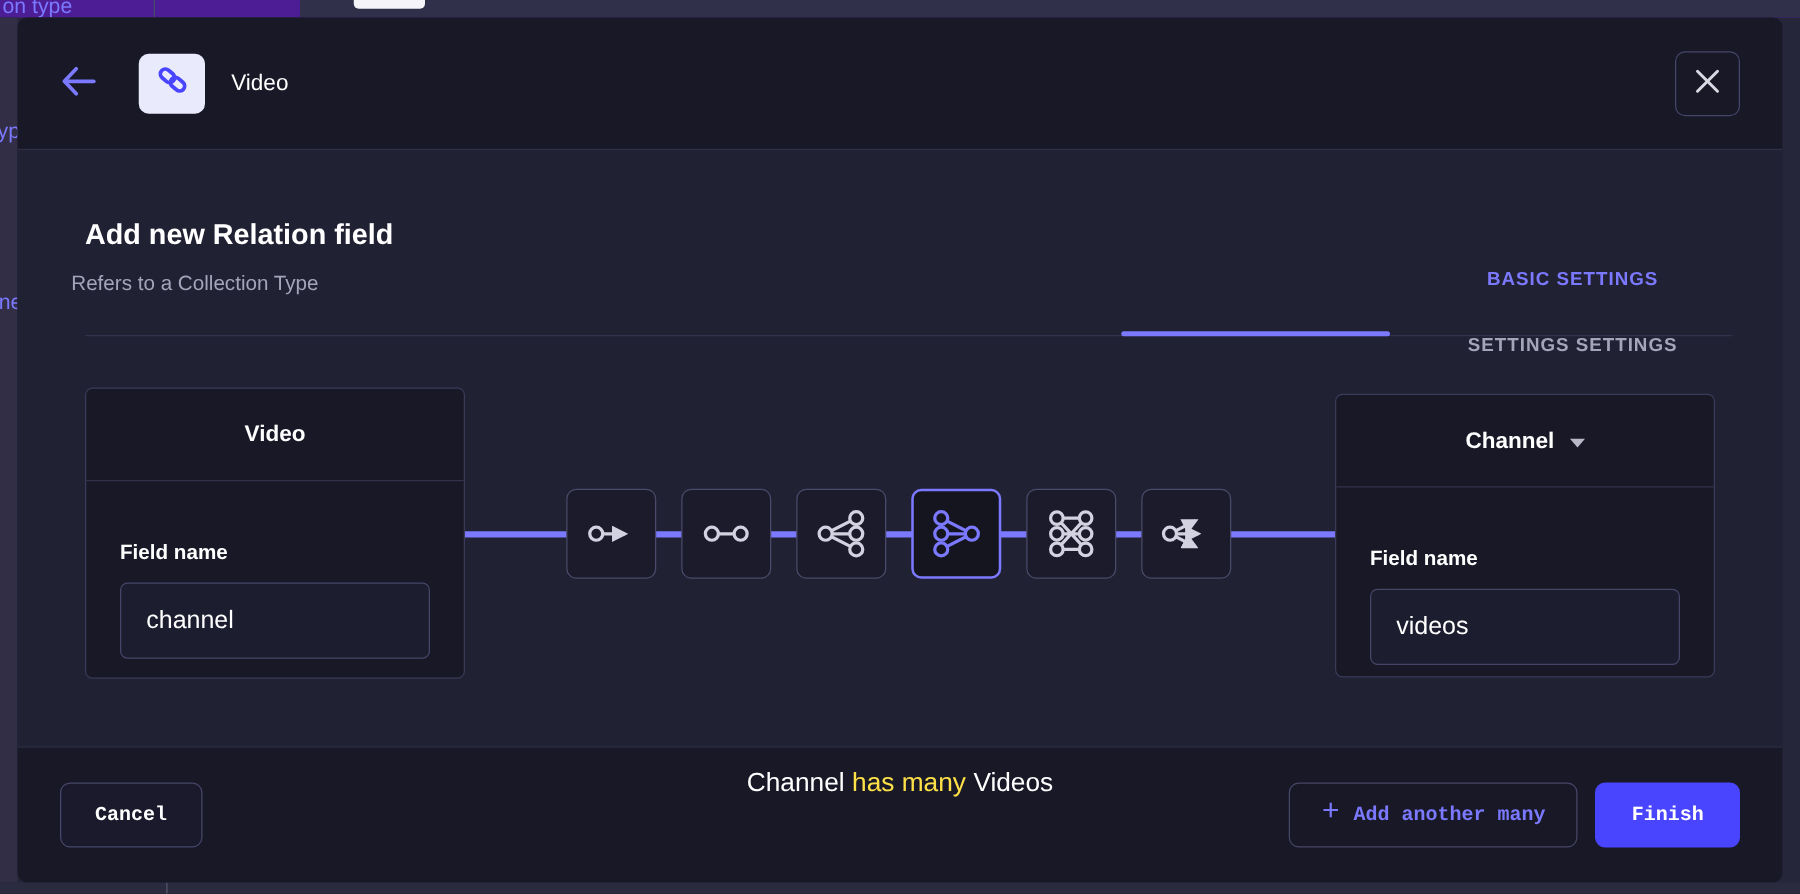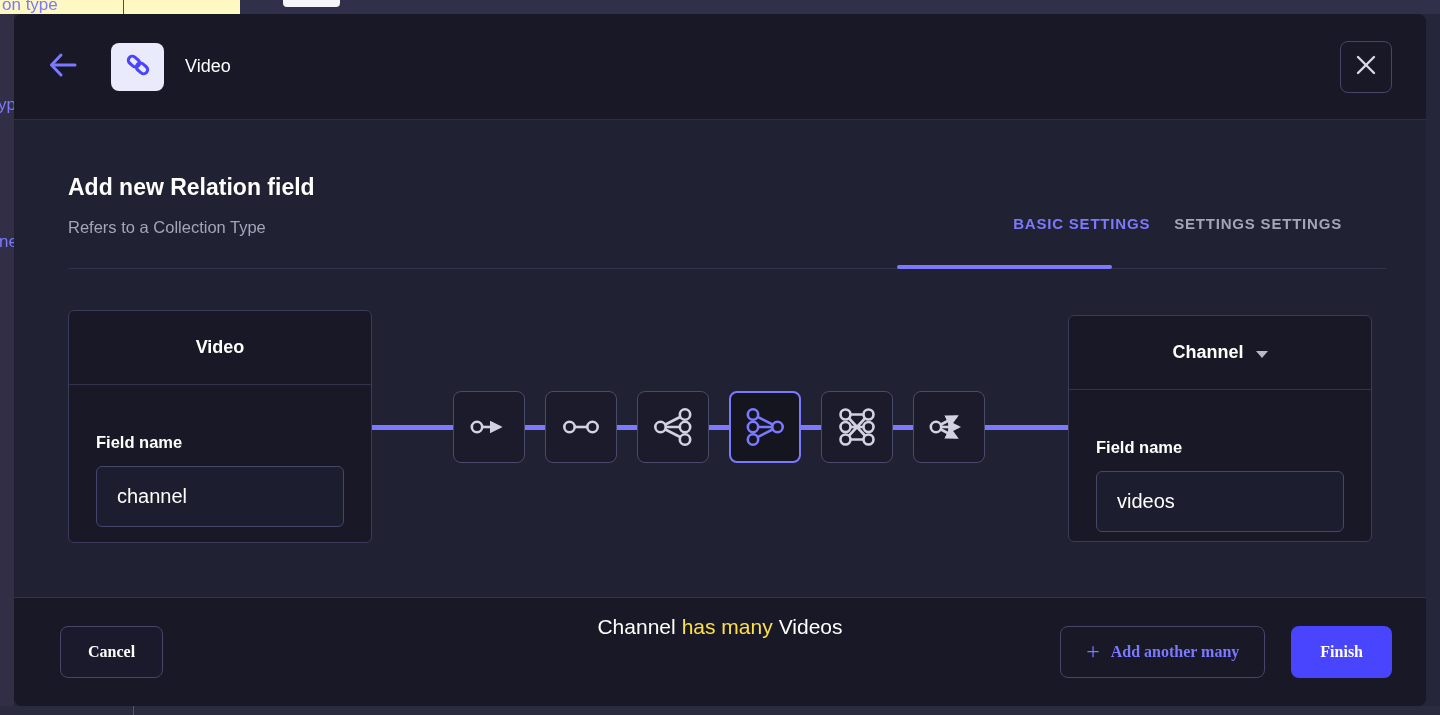--- a/index.html
+++ b/index.html
@@ -5,21 +5,21 @@
   * { margin:0; padding:0; box-sizing:border-box; }
   html,body { width:1440px; height:715px; overflow:hidden; }
   body {
     font-family:"Liberation Sans", sans-serif;
     background:#26263a;
     position:relative;
     color:#fff;
   }
 
   
-  .bg-top-strip { position:absolute; left:0; top:0; width:1440px; height:14px; background:#fef9c3; overflow:hidden; }
+  .bg-top-strip { position:absolute; left:0; top:0; width:1440px; height:14px; background:#4c1d95; overflow:hidden; }
   .bg-top-light { position:absolute; left:240px; top:0; width:1200px; height:14px; background:#30304a; }
   .bg-top-btn-frag { position:absolute; left:283px; top:0; width:57px; height:7px; background:#f4f4f9; border-radius:0 0 4px 4px; }
   .bg-top-text { position:absolute; left:2px; top:-5px; font-size:17px; color:#7b79ff; white-space:nowrap; }
   .bg-top-vline { position:absolute; left:123px; top:0; width:1px; height:14px; background:#4a4a6a; }
   .bg-left-strip { position:absolute; left:0; top:14px; width:14px; height:692px; background:#312e45; overflow:hidden;text-align:center; }
   .bg-frag-1 { position:absolute; left:-2px; top:81px; font-size:17px; color:#7b79ff; }
   .bg-frag-2 { position:absolute; left:-1px; top:218px; font-size:17px; color:#7b79ff; }
   .bg-bottom-strip { position:absolute; left:0; top:706px; width:1440px; height:9px; background:#2b2b3f; }
   .bg-bottom-vline { position:absolute; left:133px; top:0; width:1px; height:9px; background:#55556f; }
 
@@ -44,22 +44,22 @@
   .header-title { margin-left:21px; font-size:18px; font-weight:500; color:#ffffff; }
   .close-btn {
     margin-left:auto; width:52px; height:52px; border-radius:8px;
     background:transparent; border:1px solid #46466a; cursor:pointer;
     display:flex; align-items:center; justify-content:center;
   }
 
   
   .modal-body { position:relative; flex:1 1 auto; background:#212134; }
   .dlg-title { position:absolute; left:54px; top:54px; font-size:23px; font-weight:700; color:#ffffff; }
-  .dlg-subtitle { position:absolute; left:54px; top:98px; font-size:16.5px; color:#a5a5ba; }
-  .tabs { position:absolute; top:95px; right:84px; display:flex; gap:24px; }
+  .dlg-subtitle { position:absolute; left:43px; top:98px; font-size:16.5px; color:#a5a5ba; }
+  .tabs { position:absolute; top:95px; right:84px; display:flex; gap:36px;flex-direction:column; }
   .tab { background:none; border:none; cursor:pointer; font-family:inherit; font-size:15px; font-weight:700; letter-spacing:0.8px; color:#a5a5ba; }
   .tab.active { color:#7b79ff; }
   .body-divider { position:absolute; left:54px; right:40px; top:148px; height:1px; background:#32324d; }
   .tab-underline { position:absolute; left:883px; top:145px; width:215px; height:4px; border-radius:2px; background:#7b79ff; }
 
   
   .rel-card {
     position:absolute; width:304px; background:#181826;
     border:1px solid #3a3a59; border-radius:6px;
   }
@@ -100,21 +100,21 @@
     display:flex; justify-content:center; gap:6px;
     font-size:21px; color:#ffffff;
   }
   .caption .hl { color:#fde047; }
 
   
   .modal-footer {
     flex:0 0 109px; background:#181826; border-top:1px solid #32324d;
     display:flex; align-items:center; padding:0 34px;
   }
-  .btn { height:52px; border-radius:8px; font-family:Liberation Serif, serif; font-size:16px; font-weight:700; cursor:pointer; display:flex; align-items:center; justify-content:center;margin-left:12px; }
+  .btn { height:52px; border-radius:8px; font-family:Liberation Mono, monospace; font-size:16px; font-weight:700; cursor:pointer; display:flex; align-items:center; justify-content:center; }
   .btn-cancel { padding:0 27px; background:#1a1a2c; border:1px solid #46466a; color:#ffffff; }
   .footer-right { margin-left:auto; display:flex; gap:14px; }
   .btn-add { padding:0 25px; background:transparent; border:1px solid #46466a; color:#7b79ff; gap:11px; }
   .btn-finish { padding:13px 29px; background:#4945ff; border:none; color:#ffffff; }
   .plus-glyph { font-size:24px; font-weight:400; line-height:1; margin-top:-2px; }
 </style>
 </head>
 <body>
 
 <svg width="0" height="0" style="position:absolute" aria-hidden="true">

